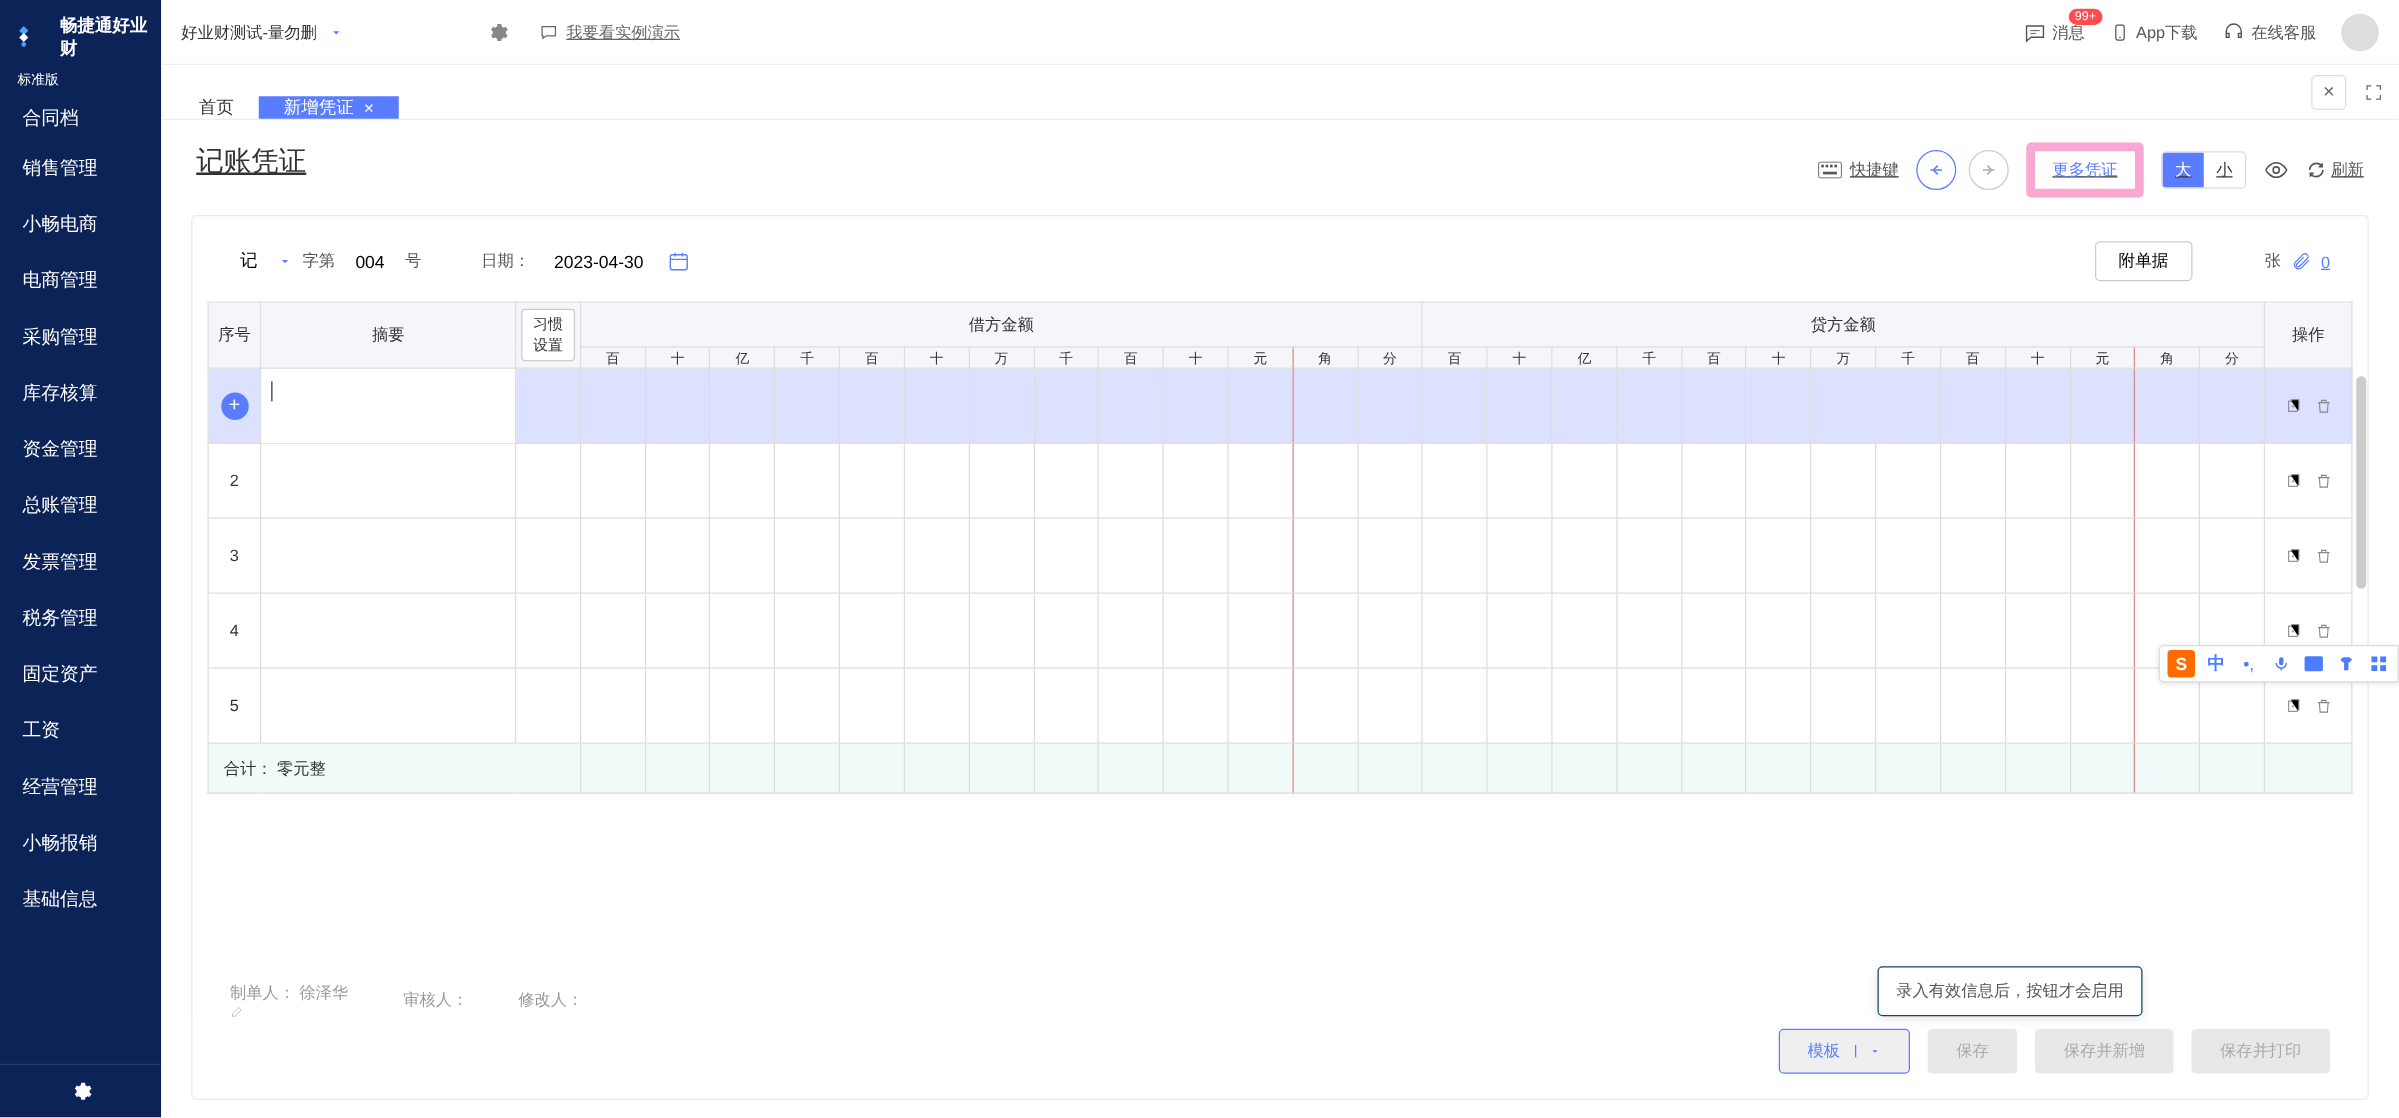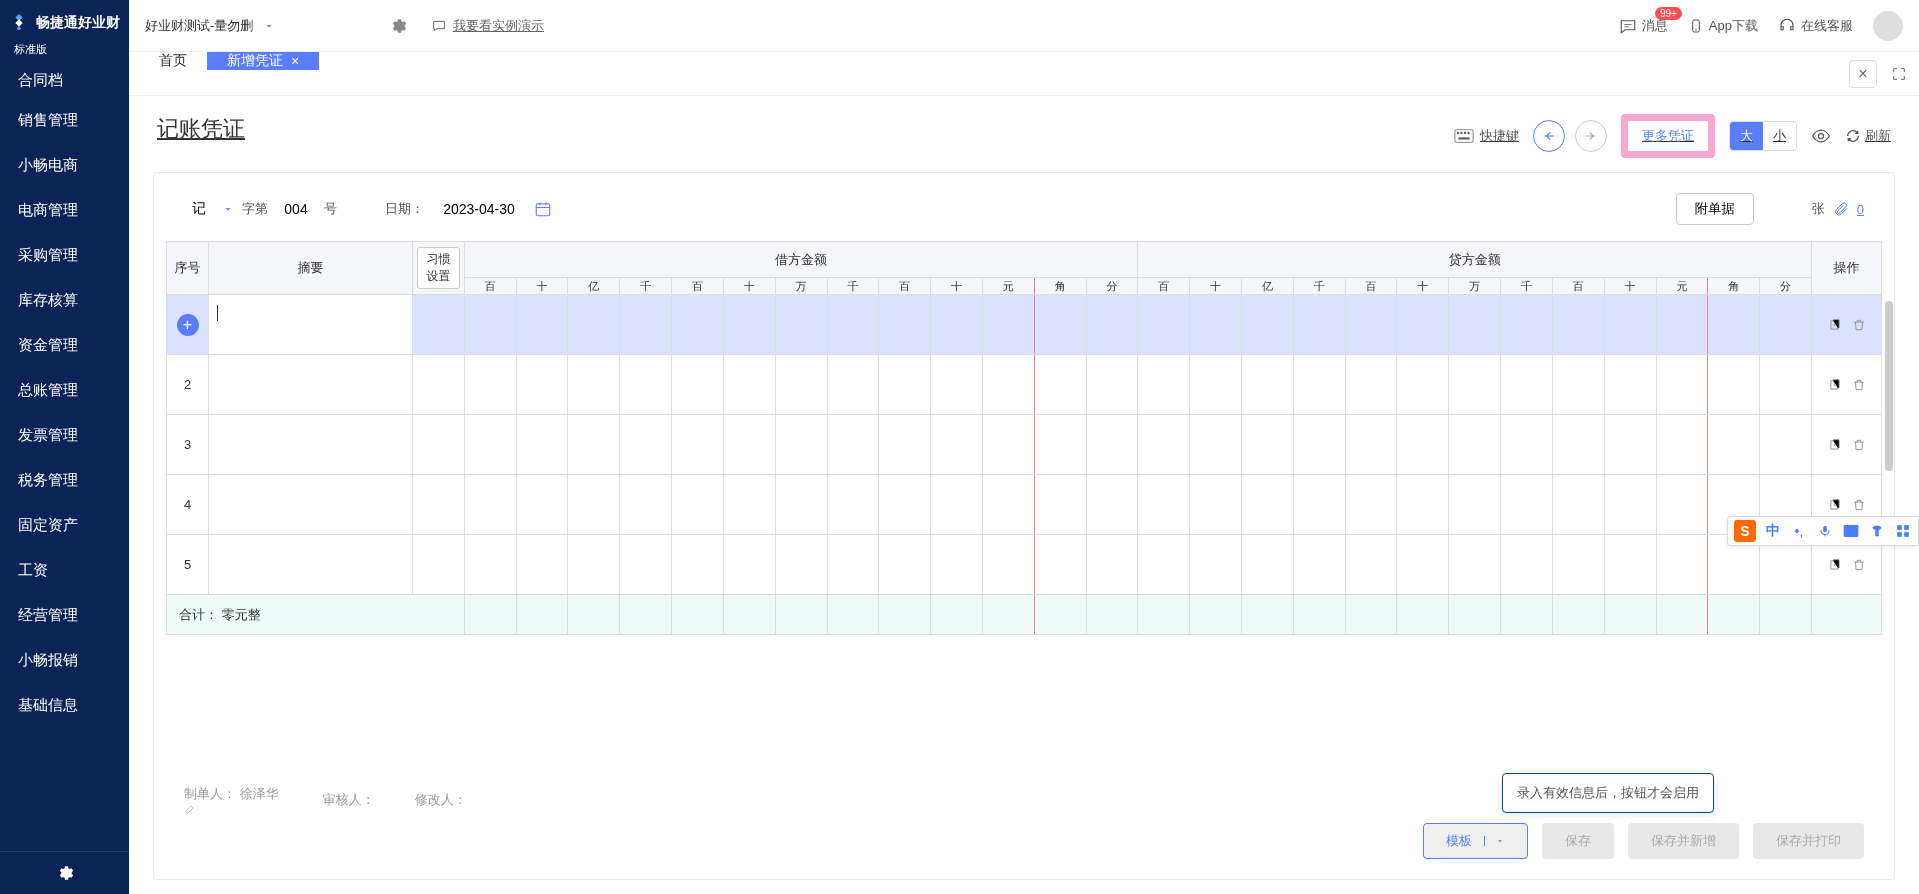--- a/index.html
+++ b/index.html
@@ -2,21 +2,21 @@
 <html><head>
   <meta charset="utf-8">
   <style>
     * { margin: 0; padding: 0; box-sizing: border-box; }
     body { font-family: "Microsoft YaHei", Arial, sans-serif; font-size: 13px; color: #333; background: #fff; overflow: hidden; }
     
     .app { display: flex; height: 894px; }
     
     
     .sidebar { width: 129px; background: #0b2357; color: #fff; display: flex; flex-direction: column; }
-    .logo-area { padding: 12px 8px 4px; display: flex; align-items: center; gap: 6px; }
+    .logo-area { padding: 12px 8px 4px; display: flex; align-items: center; gap: 18px; }
     .logo-icon { width: 22px; height: 22px; border-radius: 50%; background: transparent; display: flex; align-items: center; justify-content: center; }
     .logo-text { font-size: 14px; font-weight: bold; }
     .edition-badge { font-size: 11px; padding: 2px 6px; margin: 2px 8px 8px; }
     .sidebar-items { flex: 1; overflow-y: hidden; }
     .sidebar-item { padding: 13px 18px; font-size: 15px; cursor: pointer; }
     .sidebar-item.truncated { padding-top: 4px; padding-bottom: 8px; }
     .sidebar-bottom { padding: 12px; display: flex; justify-content: center; border-top: 1px solid rgba(255,255,255,0.1); }
     .gear-icon svg { width: 18px; height: 18px; fill: #fff; }
     
     
@@ -28,21 +28,21 @@
     .chevron-down { color: #5a7dff; }
     .topbar-gear { color: #888; cursor: pointer; }
     .demo-link { display: flex; align-items: center; gap: 6px; color: #666; cursor: pointer; margin-left: 10px; text-decoration: underline; }
     .topbar-spacer { flex: 1; }
     .topbar-right { display: flex; align-items: center; gap: 20px; }
     .tb-item { display: flex; align-items: center; gap: 5px; color: #555; cursor: pointer; position: relative; }
     .badge { position: absolute; top: -10px; right: -14px; background: #ff4d4f; color: #fff; font-size: 10px; padding: 1px 5px; border-radius: 8px; }
     .avatar { width: 30px; height: 30px; border-radius: 50%; background: #ddd; }
     
     
-    .tabs { height: 44px; display: flex; align-items: flex-start; border-bottom: 1px solid #eee; position: relative; padding-left: 10px; }
+    .tabs { height: 44px; display: flex; align-items: flex-end; border-bottom: 1px solid #eee; position: relative; padding-left: 10px; }
     .tab { padding: 0 20px; display: flex; align-items: center; cursor: pointer; font-size: 14px; color: #333; gap: 8px; }
     .tab.active { background: #5a7dff; color: #fff; }
     .tab-close { font-size: 14px; }
     .tabs-right { position: absolute; right: 6px; top: 0; height: 100%; display: flex; align-items: center; gap: 8px; }
     .close-btn, .expand-btn { width: 28px; height: 28px; display: flex; align-items: center; justify-content: center; cursor: pointer; color: #666; border-radius: 4px; }
     .close-btn { border: 1px solid #ddd; font-size: 16px; }
     .expand-btn svg { width: 16px; height: 16px; stroke: #666; }
     
     
     .page-header { padding: 18px 28px 14px; display: flex; align-items: flex-start; text-decoration: underline; }

